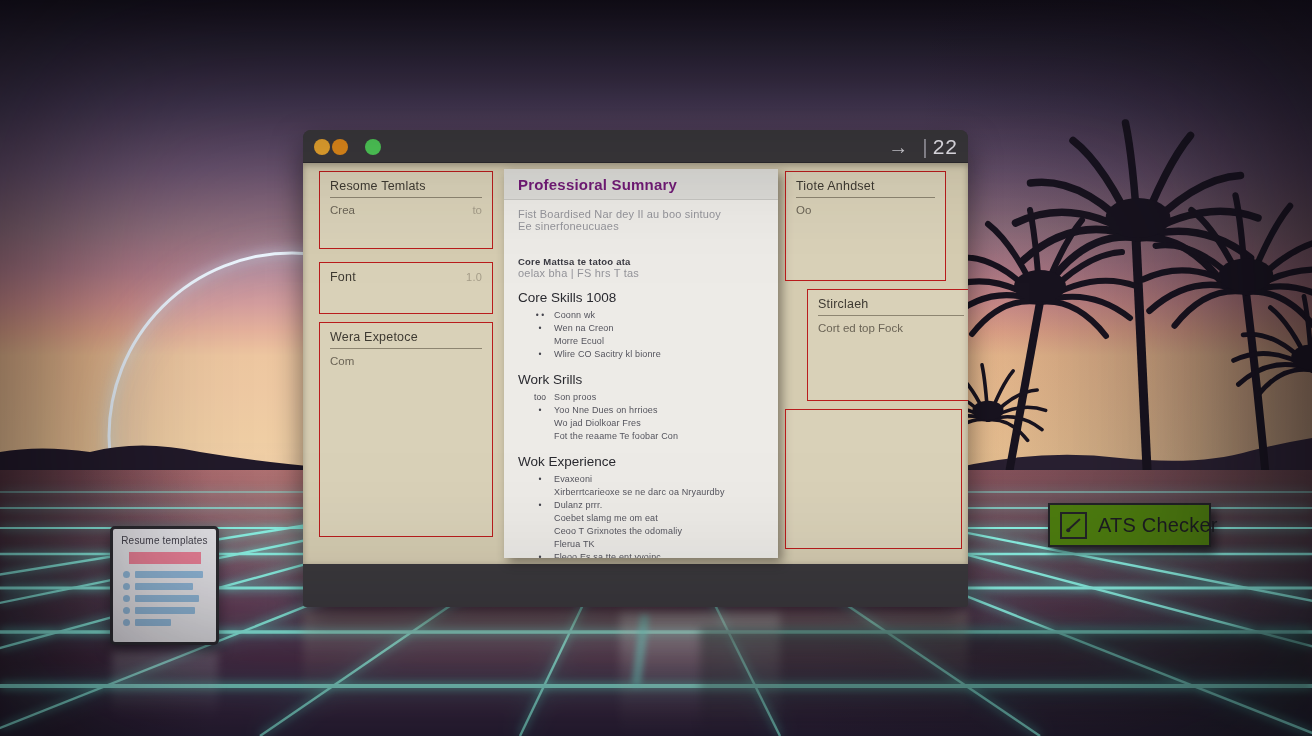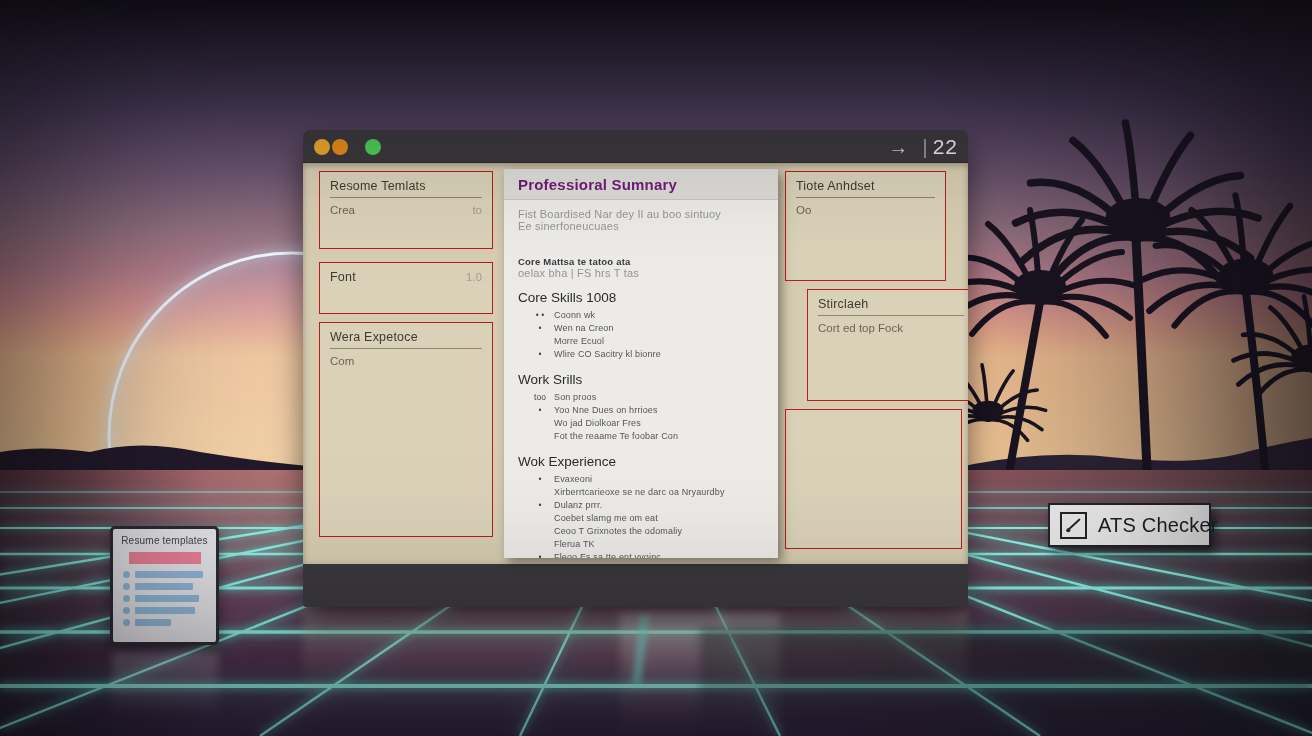--- a/index.html
+++ b/index.html
@@ -108,21 +108,21 @@
   .fc-title { margin-top:6px; text-align:center; font-size:10px; color:#44424c;
     letter-spacing:.2px; }
   .fc-pink { width:72px; height:12px; background:#e87f95; margin:6px auto 7px auto; }
   .fc-row { display:flex; align-items:center; gap:5px; padding:0 10px; margin-bottom:5px; }
   .fc-dot { width:7px; height:7px; border-radius:50%; background:#8fb6d6; flex:none; }
   .fc-bar { height:7px; background:#8fb6d6; border-radius:1px; }
   .w1{width:68px}.w2{width:58px}.w3{width:64px}.w4{width:60px}.w5{width:36px}
 
   
   .action-btn { position:absolute; display:flex; align-items:center; gap:11px;
-    background:#e5e5e5; border:2px solid #232327; padding:12px 10px;
+    background:#4d7c0f; border:2px solid #232327; padding:12px 10px;
     box-shadow:4px 6px 10px rgba(8,8,12,.65); cursor:pointer; }
   .btn-ats    { left:1048px; top:503px; width:163px; height:44px; }
   .btn-export { left:1052px; top:561px; width:177px; height:43px; }
   .btn-icon { width:27px; height:27px; border:2.5px solid #232327; flex:none;
     display:flex; align-items:center; justify-content:center; }
   .btn-label { font-size:20px; color:#1d1d22; white-space:nowrap; letter-spacing:.2px; }
 </style>
 </head>
 <body>
 

